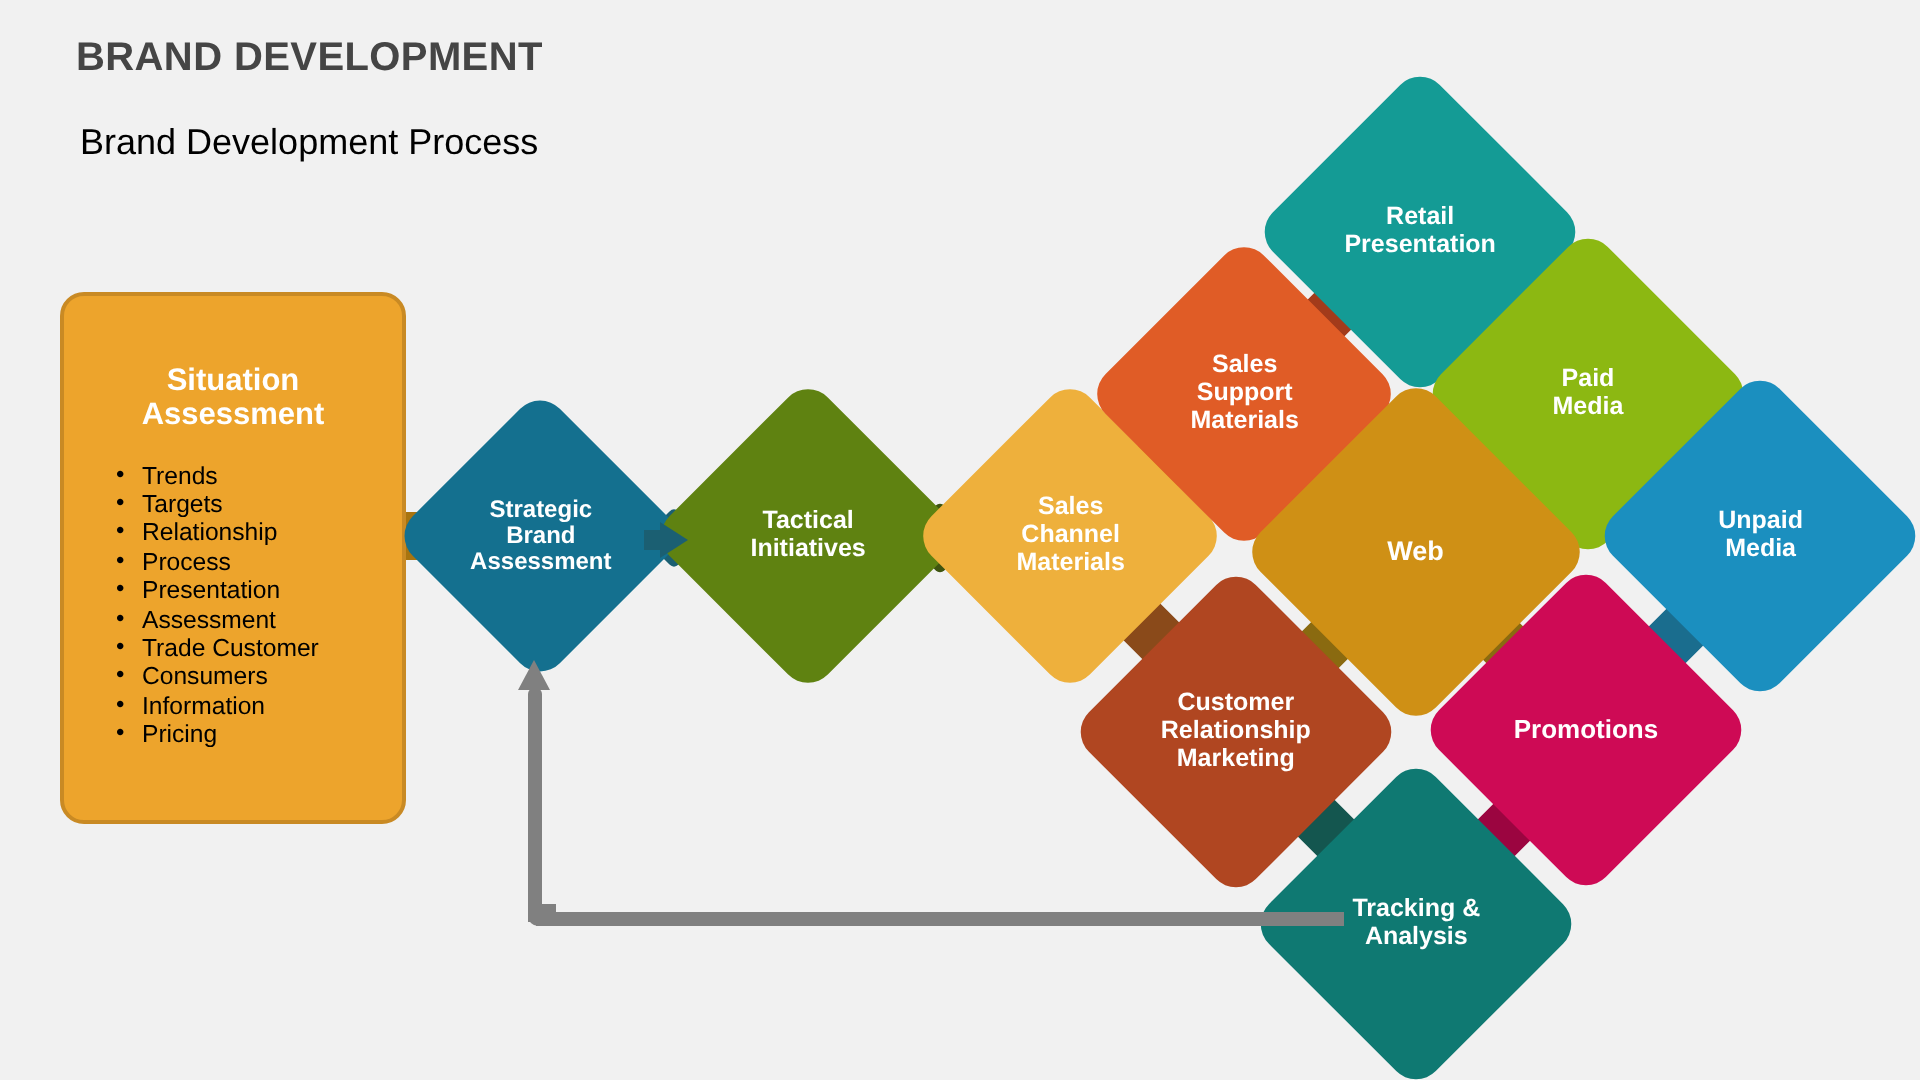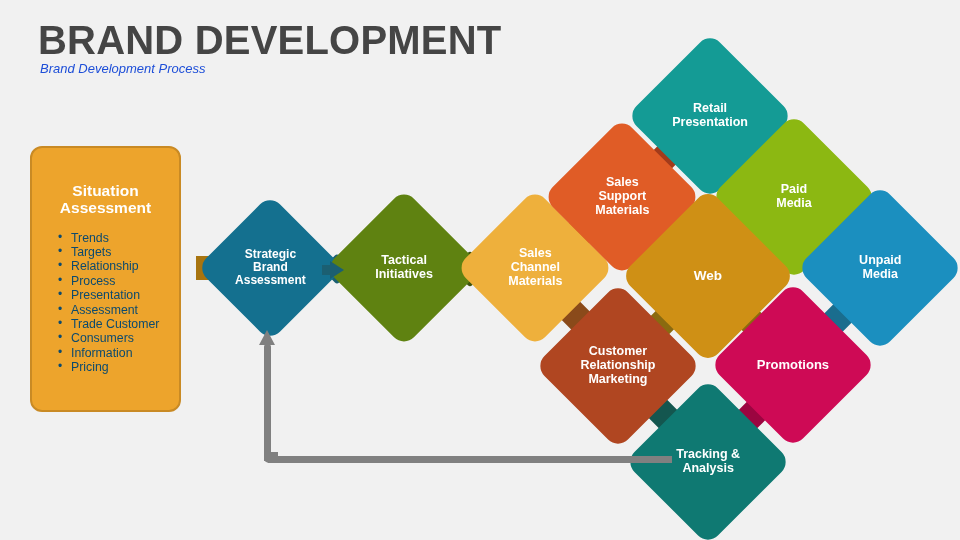--- a/index.html
+++ b/index.html
@@ -7,52 +7,52 @@
     width: 960px; height: 540px;
     background: #f1f1f1;
     font-family: "Liberation Sans", sans-serif;
     overflow: hidden;
   }
   #stage { position: relative; width: 960px; height: 540px; }
 
   
   #title {
     position: absolute; left: 38px; top: 18px;
-    font-size: 40px; font-weight: bold; letter-spacing: .2px;
+    font-size: 20px; font-weight: bold; letter-spacing: .2px;
     color: #454545;
   }
   #subtitle {
     position: absolute; left: 40px; top: 61px;
-    font-size: 13px; color: #1d4ed8; font-weight: normal; font-style: italic;
+    font-size: 18px; color: #000000; font-weight: normal;
   }
 
   
   #sit-box {
     position: absolute; left: 30px; top: 146px;
-    width: 151px; height: 266px;
+    width: 173px; height: 266px;
     background: #eda42c;
     border: 2px solid #c98a24;
     border-radius: 12px;
   }
   #sit-title {
     margin-top: 34px;
     text-align: center;
     color: #ffffff;
     font-size: 15.5px;
     font-weight: bold;
     line-height: 1.12;
     padding: 0 8px;
   }
   #sit-list {
     margin: 14px 0 0 26px;
     list-style: none;
   }
   #sit-list li {
     position: relative;
-    color: #0c4a6e;
+    color: #000000;
     font-size: 12.3px;
     line-height: 1.17;
     padding-left: 13px;
   }
   #sit-list li::before {
     content: "•";
     position: absolute; left: 0; top: -1px;
     font-size: 12px;
   }
 

